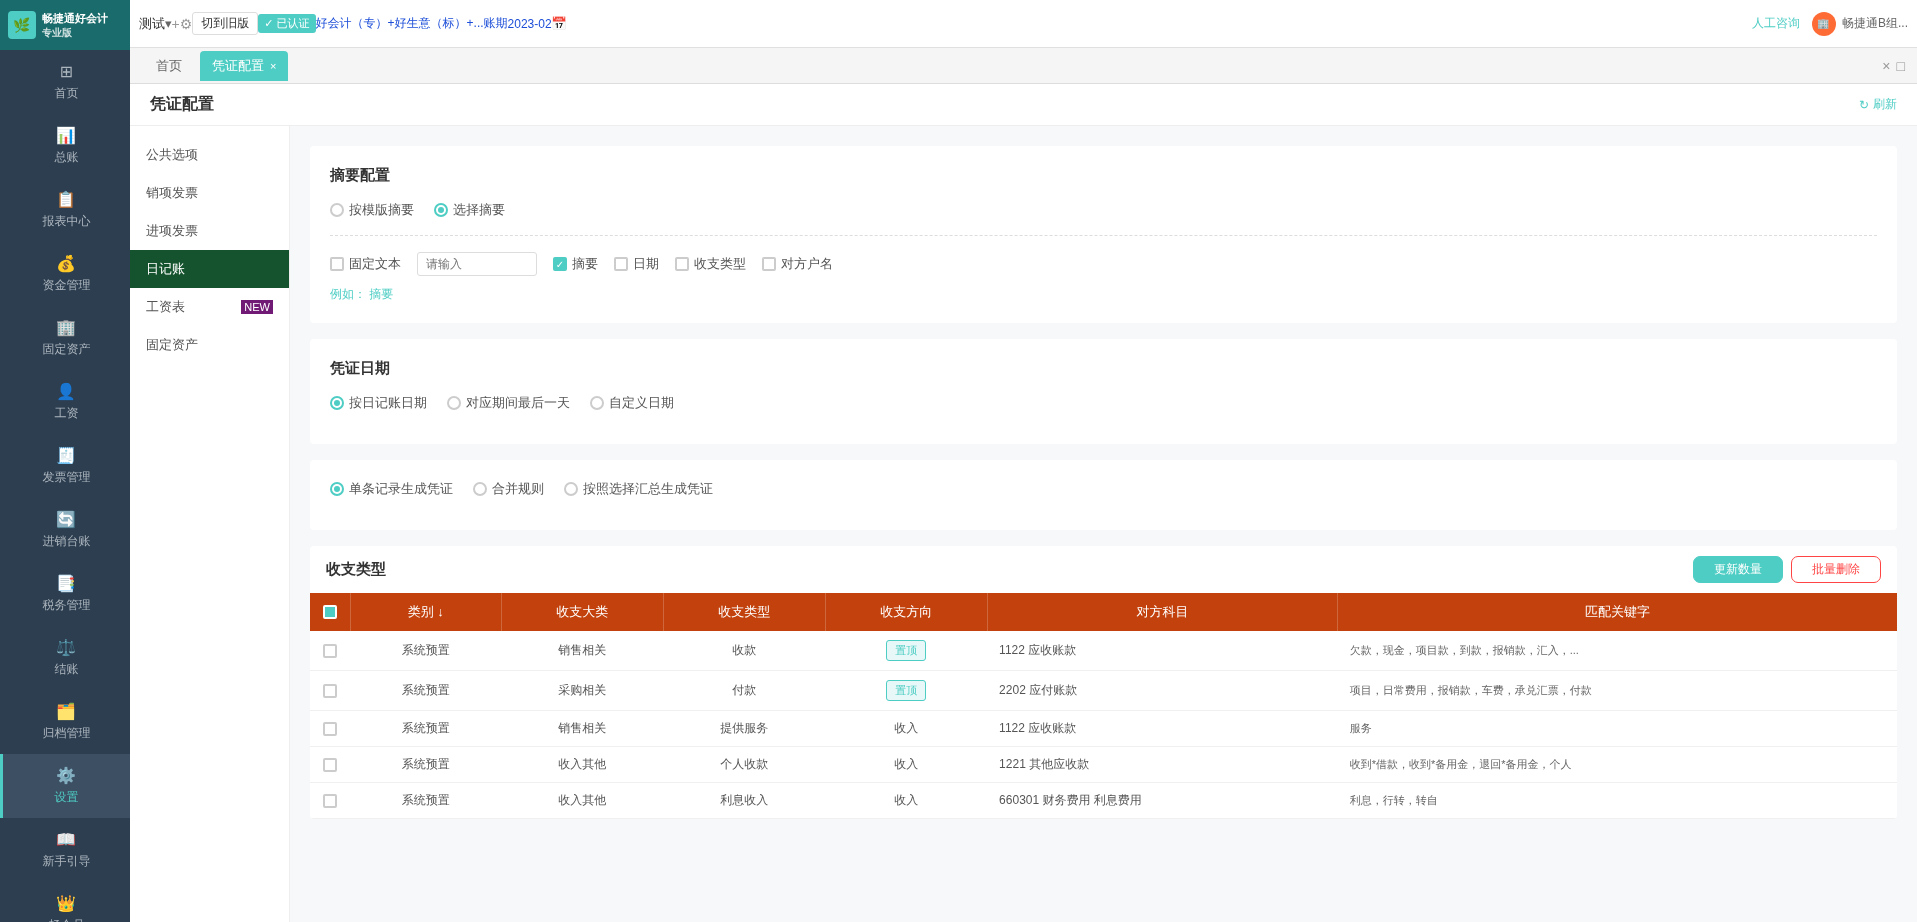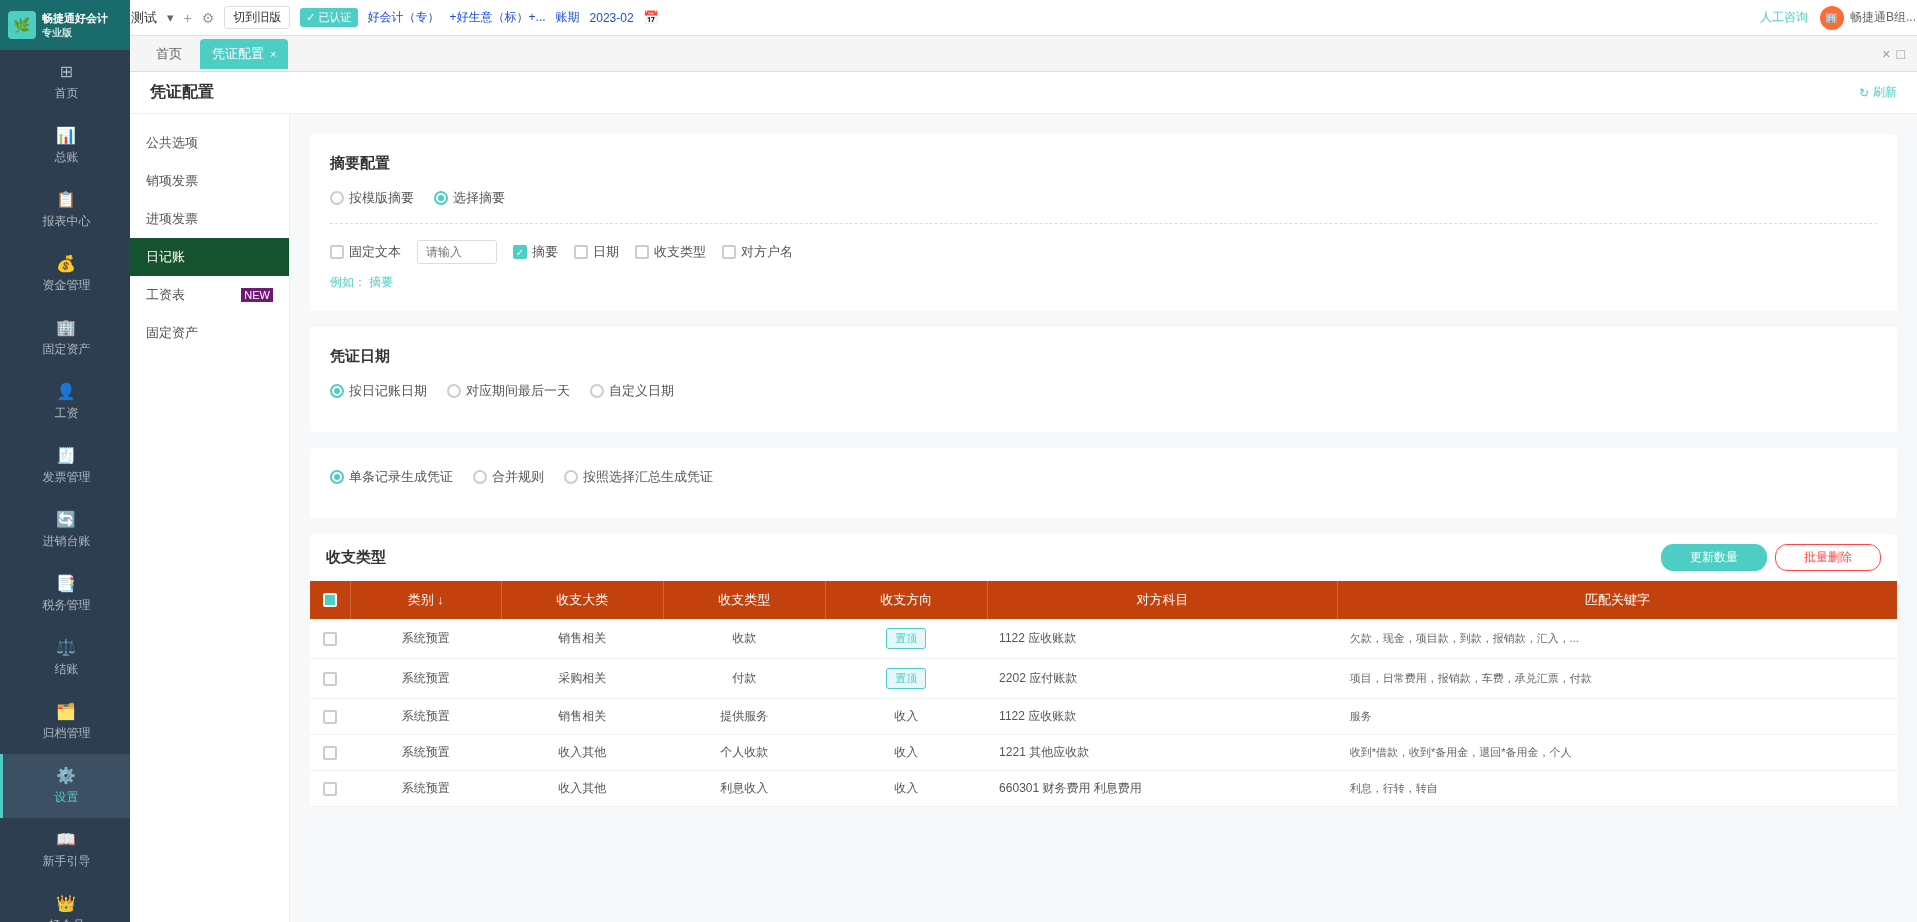--- a/index.html
+++ b/index.html
@@ -45,22 +45,22 @@
       transition: all 0.2s;
     }
     .nav-item.active { background: #3d4f63; color: #4ecdc4; border-left-color: #4ecdc4; }
     .nav-item .nav-icon { font-size: 16px; }
 
     
     .main-wrapper { flex: 1; display: flex; flex-direction: column; overflow: hidden; }
 
     
     .topbar {
-      height: 36px; background: #fff; display: flex; align-items: center;
-      padding: 0 1px; gap: 10px; border-bottom: 1px solid #e0e0e0;
+      height: 48px; background: #fff; display: flex; align-items: center;
+      padding: 0 9px; gap: 0; border-bottom: 1px solid #e0e0e0;
       flex-shrink: 0;
     }
     .topbar-title { font-size: 13px; color: #333; }
     .topbar-dropdown { color: #666; cursor: pointer; }
     .topbar-btn {
       border: 1px solid #ddd; background: white; padding: 2px 8px;
       border-radius: 3px; font-size: 12px; cursor: pointer; color: #333;
     }
     .topbar-badge {
       background: #4ecdc4; color: white; padding: 2px 6px;
@@ -131,33 +131,33 @@
     
     .checkbox-row { display: flex; align-items: center; gap: 16px; margin: 10px 0; flex-wrap: wrap; }
     .checkbox-item { display: flex; align-items: center; gap: 5px; font-size: 13px; color: #555; cursor: pointer; }
     .checkbox-box {
       width: 14px; height: 14px; border: 2px solid #ccc; border-radius: 2px;
       display: flex; align-items: center; justify-content: center; background: white;
     }
     .checkbox-box.checked { background: #4ecdc4; border-color: #4ecdc4; color: white; font-size: 10px; }
     .text-input {
       border: 1px solid #ddd; padding: 4px 8px; border-radius: 3px; font-size: 12px;
-      color: #999; width: 80px; outline: none;
+      color: #999; width: 120px; outline: none;
     }
 
     
     .example-text { color: #4ecdc4; font-size: 12px; margin-top: 8px; }
 
     
     .table-section { background: white; border-radius: 4px; padding: 0; overflow: hidden; }
     .table-header-row { display: flex; align-items: center; justify-content: space-between; padding: 10px 16px; }
     .table-section-title { font-size: 15px; font-weight: 600; color: #333; }
     .table-actions { display: flex; gap: 8px; }
     .action-btn {
-      padding: 4px 28px; border-radius: 12px; font-size: 12px; cursor: pointer;
+      padding: 4px 20px; border-radius: 7px; font-size: 12px; cursor: pointer;
       border: 1px solid;
     }
     .action-btn.primary { background: #4ecdc4; color: white; border-color: #4ecdc4; }
     .action-btn.danger { background: white; color: #ff4444; border-color: #ff4444; }
 
     table { width: 100%; border-collapse: collapse; }
     .table-head { background: #c2410c; }
     .table-head th {
       padding: 10px 12px; color: white; font-size: 13px; font-weight: 500;
       text-align: center; border-right: 1px solid rgba(255,255,255,0.2);

